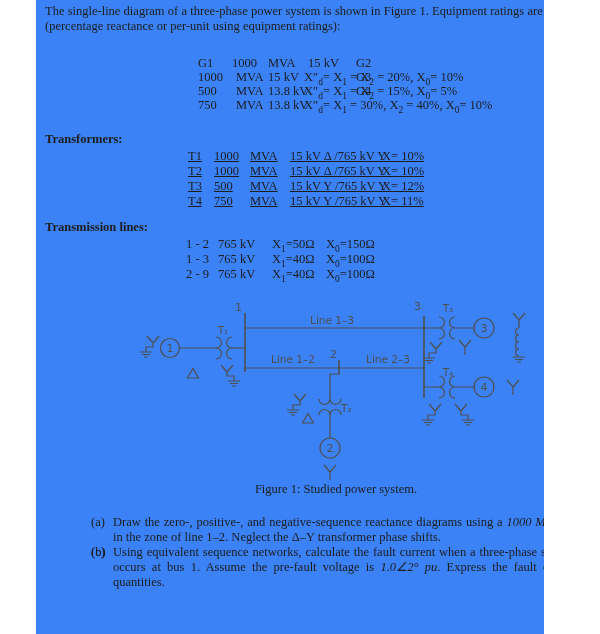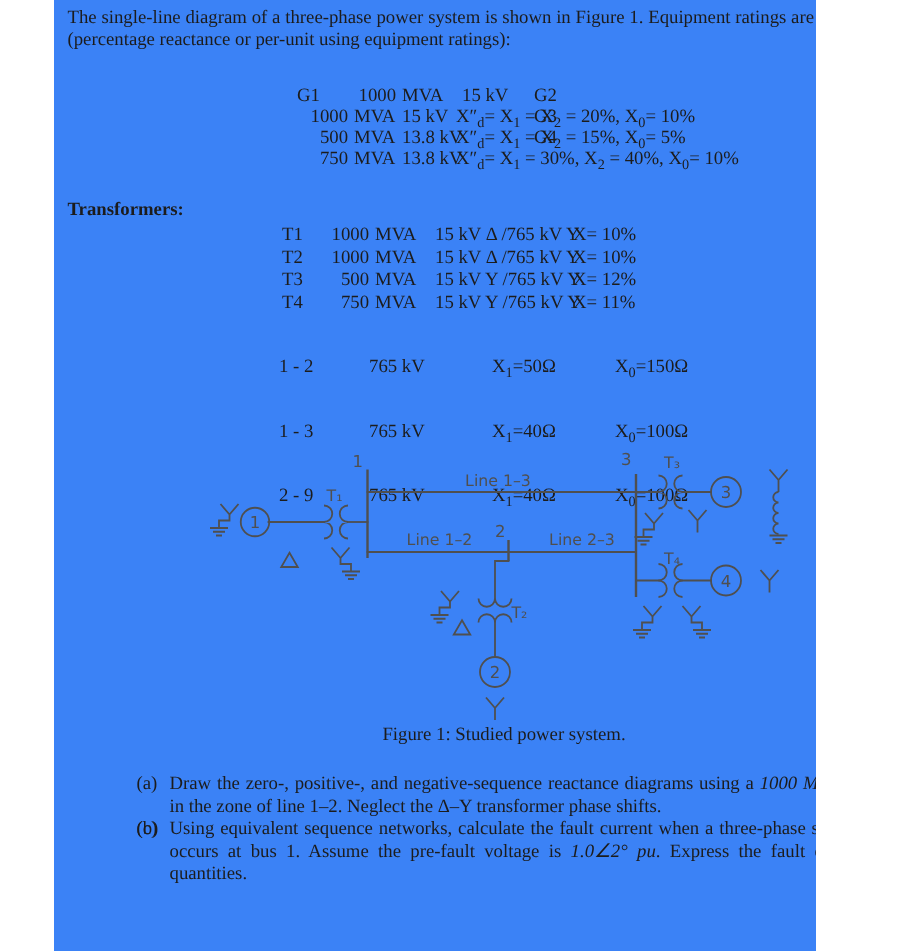--- a/index.html
+++ b/index.html
@@ -3,24 +3,24 @@
 <meta charset="utf-8">
 <style>
   html,body{margin:0;padding:0;background:#fff;}
   .page{position:relative;width:508px;height:634px;background:#3b82f6;overflow:hidden;
         font-family:"Liberation Serif",serif;color:#1c1c1c;margin-left:36px;}
   .abs{position:absolute;}
   .para{font-size:12.5px;line-height:15px;text-align:justify;}
   .heading{font-size:12.5px;font-weight:bold;line-height:15px;}
   .grid{display:grid;font-size:12.5px;}
   .gen-grid{grid-template-columns:34px 32px 40px 52px auto;line-height:14px;}
-  .tx-grid{grid-template-columns:26px 32px 42px 92px auto;line-height:15px;}
-  .ln-grid{grid-template-columns:32px 54px 54px auto;line-height:15px;gap:28px;}
+  .tx-grid{grid-template-columns:26px 32px 42px 92px auto;line-height:15px;text-decoration:underline;}
+  .ln-grid{grid-template-columns:32px 54px 54px auto;line-height:15px;}
   .cell{white-space:nowrap;}
-  .num{text-align:right;}
+  .num{}
   .p4{padding-left:4px;}
   .p2{padding-left:2px;}
   sub{font-size:9.5px;line-height:0;}
   .caption{width:600px;text-align:center;font-size:12.5px;line-height:15px;}
   .problem{font-size:12.5px;line-height:15px;}
   .problem p{margin:0;text-align:justify;}
   .item{position:relative;margin-left:46px;padding-left:22px;text-align:justify;}
   .marker{position:absolute;left:0;top:0;}
   
   .fig .wire{stroke:#4f4f4f;stroke-width:1.2;fill:none;stroke-linecap:square;}
@@ -82,20 +82,21 @@
     <div class="cell p2">15 kV Y /765 kV Y</div>
     <div class="cell p2">X= 12%</div>
 
     <div class="cell">T4</div>
     <div class="cell num">750</div>
     <div class="cell p4">MVA</div>
     <div class="cell p2">15 kV Y /765 kV Y</div>
     <div class="cell p2">X= 11%</div>
   </div>
 
+  <div class="abs heading" style="left:9px;top:220px;">Transmission lines:</div>
   <div class="abs grid ln-grid" style="left:150px;top:237px;">
     <div class="cell">1 - 2</div>
     <div class="cell">765 kV</div>
     <div class="cell">X<sub>1</sub>=50Ω</div>
     <div class="cell">X<sub>0</sub>=150Ω</div>
 
     <div class="cell">1 - 3</div>
     <div class="cell">765 kV</div>
     <div class="cell">X<sub>1</sub>=40Ω</div>
     <div class="cell">X<sub>0</sub>=100Ω</div>

